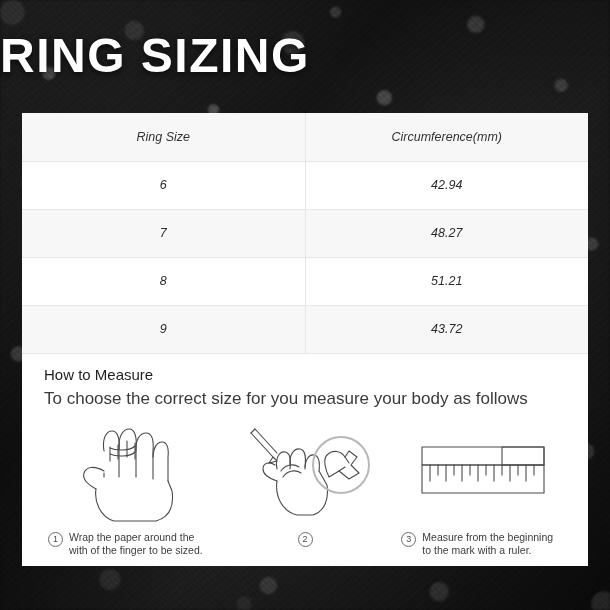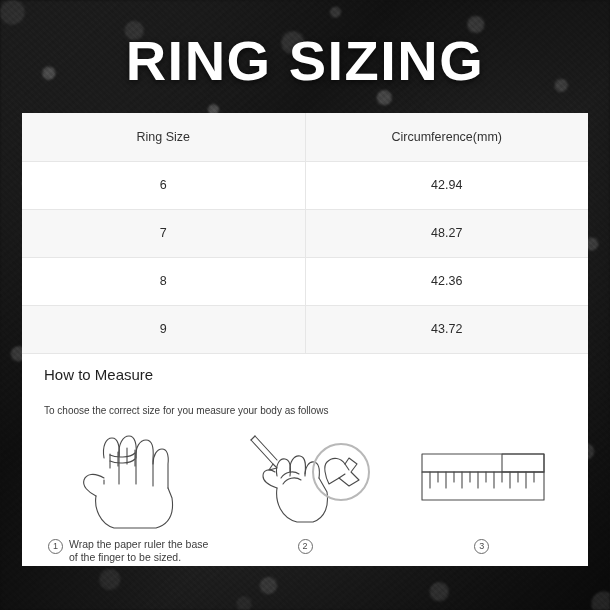--- a/index.html
+++ b/index.html
@@ -59,23 +59,22 @@
   .bg-vignette {
     position: absolute;
     inset: 0;
     background: radial-gradient(ellipse at 50% 45%, rgba(0,0,0,0) 40%, rgba(0,0,0,0.45) 100%);
   }
 
   
   .title {
     position: absolute;
     top: 28px; left: 0; right: 0;
-    text-align: center;
     color: #ffffff;
-    font-size: 56px;
+    font-size: 48px;
     font-weight: bold;
     letter-spacing: 1.5px;
     text-shadow: 0 2px 6px rgba(0,0,0,0.65);
   }
 
   
   .card {
     position: absolute;
     left: 22px;
     top: 113px;
@@ -97,35 +96,35 @@
     padding: 0;
     height: 48px;
     vertical-align: middle;
   }
   table.sizing th {
     font-size: 12.5px;
     color: #333;
   }
   table.sizing tr.head { background: #f7f7f7; }
   table.sizing tr.alt { background: #f7f7f7; }
-  table.sizing tr { border-bottom: 1px solid #e6e6e6; }
+  table.sizing tr { border-bottom: 1px solid #e6e6e6; font-style: italic; }
   table.sizing td.c0, table.sizing th.c0 { border-right: 1px solid #e6e6e6; }
 
   
   .howto {
     padding: 12px 22px 0 22px;
   }
   .howto-title {
     font-size: 15px;
     color: #1f1f1f;
-    margin: 0 0 22px 0;
+    margin: 0 0 6px 0;
     font-weight: normal;
   }
   .howto-sub {
-    font-size: 10px;
+    font-size: 17px;
     color: #3a3a3a;
     margin: 0;
   }
 
   .steps {
     display: flex;
     margin-top: 10px;
     gap: 8px;
   }
   .step {
@@ -186,21 +185,21 @@
     <tr>
       <td class="c0">6</td>
       <td class="c1">42.94</td>
     </tr>
     <tr class="alt">
       <td class="c0">7</td>
       <td class="c1">48.27</td>
     </tr>
     <tr>
       <td class="c0">8</td>
-      <td class="c1">42.36</td>
+      <td class="c1">51.21</td>
     </tr>
     <tr class="alt">
       <td class="c0">9</td>
       <td class="c1">43.72</td>
     </tr>
   </tbody>
     </table>
 
   <div class="howto">
     <div class="howto-title">How to Measure</div>
@@ -225,21 +224,21 @@
             <path d="M66 26 L66 40"></path>
             <path d="M74 24 L74 38"></path>
             <path d="M83 20 L83 36"></path>
             <path d="M91 22 L91 38"></path>
             <path d="M66 33 C72 36 86 36 91 31"></path>
             <path d="M66 27 C72 30 86 30 91 25"></path>
           </svg>
         </div>
         <div class="step-cap">
           <span class="step-num">1</span>
-          <span class="step-text">Wrap the paper ruler the base of the finger to be sized.</span>
+          <span class="step-text">Wrap the paper around the with of the finger to be sized.</span>
         </div>
       </div>
 
       <div class="step">
         <div class="step-art">
           <svg width="168" height="104" viewBox="0 0 168 104" fill="none" stroke="#4a4a4a" stroke-width="1.1" stroke-linecap="round" stroke-linejoin="round">
 
             <path d="M30 12 L52 36"></path>
             <path d="M34 8 L56 32"></path>
             <path d="M30 12 L34 8"></path>
@@ -284,18 +283,19 @@
             <path d="M96 44 L96 60"></path>
             <path d="M104 44 L104 54"></path>
             <path d="M112 44 L112 60"></path>
             <path d="M120 44 L120 54"></path>
             <path d="M128 44 L128 60"></path>
             <path d="M136 44 L136 54"></path>
           </svg>
         </div>
         <div class="step-cap">
           <span class="step-num">3</span>
+          <span class="step-text">Measure from the beginning to the mark with a ruler.</span>
         </div>
       </div>
 
     </div>
   </div>
 </div>
 
 </body></html>

